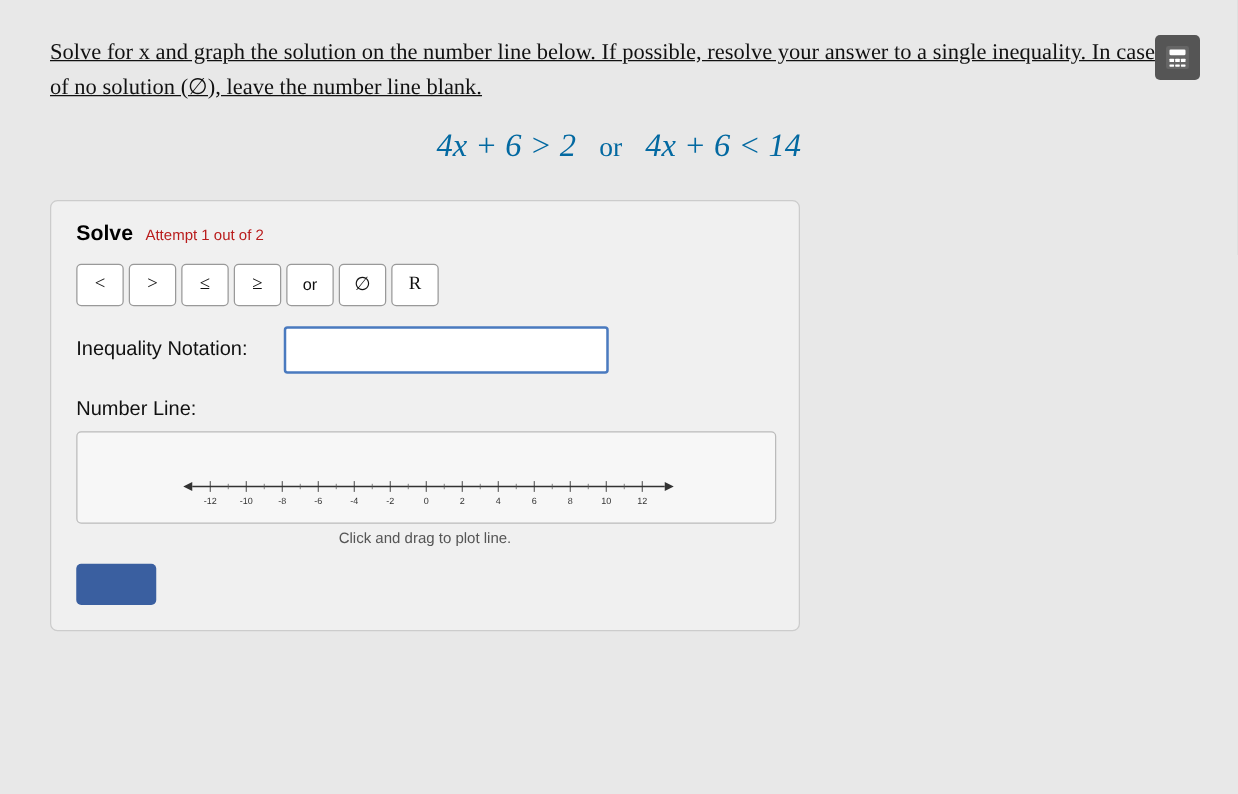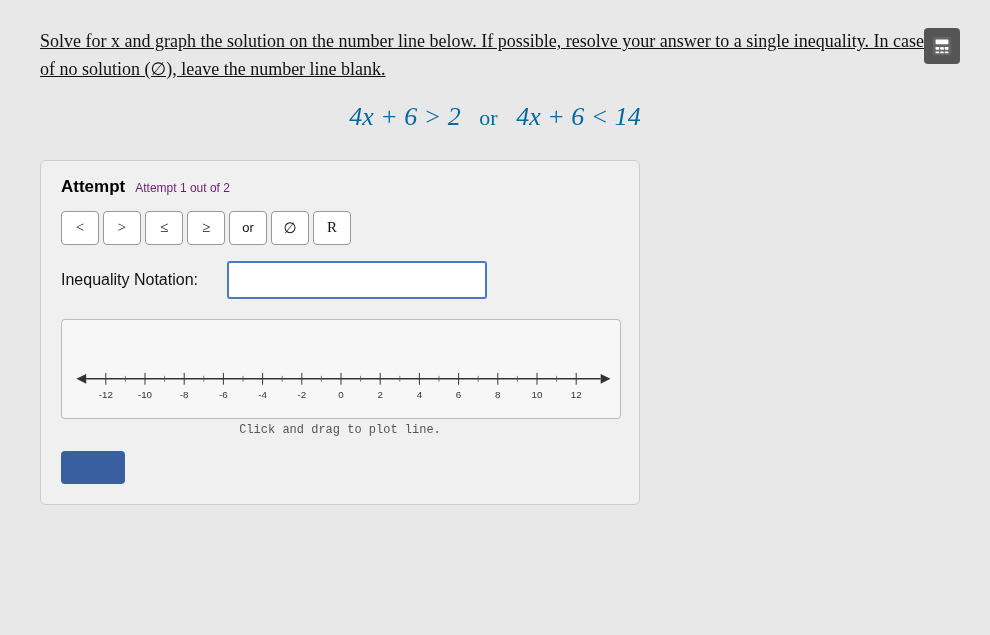--- a/index.html
+++ b/index.html
@@ -71,21 +71,21 @@
       gap: 10px;
       margin-bottom: 14px;
     }
     .answer-label {
       font-weight: bold;
       font-size: 17px;
       font-family: Arial, sans-serif;
     }
     .attempt-label {
       font-size: 12px;
-      color: #701a75;
+      color: #b91c1c;
       font-family: Arial, sans-serif;
     }
     .symbol-buttons {
       display: flex;
       gap: 4px;
       margin-bottom: 16px;
       flex-wrap: wrap;
     }
     .sym-btn {
       background: #fff;
@@ -136,33 +136,33 @@
       font-size: 16px;
       font-family: Arial, sans-serif;
       margin-bottom: 8px;
       color: #111;
     }
     .number-line-box {
       background: #f7f7f7;
       border: 1px solid #bbb;
       border-radius: 4px;
       width: 560px;
-      height: 100px;
+      height: 74px;
       position: relative;
       overflow: hidden;
     }
     .number-line-svg {
       width: 100%;
       height: 100%;
     }
     .click-drag-text {
       text-align: center;
       font-size: 12px;
       color: #555;
-      font-family: Liberation Mono, monospace;
+      font-family: Liberation Sans, sans-serif;
       margin-top: 4px;
     }
     .bottom-btn {
       margin-top: 14px;
       background: #3a5fa0;
       color: #fff;
       border: none;
       border-radius: 4px;
       padding: 8px 30px;
       font-size: 15px;
@@ -191,21 +191,21 @@
   <p class="problem-text">Solve for x and graph the solution on the number line below. If possible, resolve your answer to a single inequality. In case of no solution (∅), leave the number line blank.</p>
 
   <div class="equation-line">
     <span>4x + 6 &gt; 2</span>
     <span class="or-word">or</span>
     <span>4x + 6 &lt; 14</span>
   </div>
 
   <div class="answer-section">
     <div class="answer-header">
-      <span class="answer-label">Attempt</span>
+      <span class="answer-label">Solve</span>
       <span class="attempt-label">Attempt 1 out of 2</span>
     </div>
 
     
     <div class="symbol-buttons">
       <button class="sym-btn">&lt;</button>
       <button class="sym-btn">&gt;</button>
       <button class="sym-btn">≤</button>
       <button class="sym-btn">≥</button>
       <button class="sym-btn or-btn">or</button>
@@ -214,20 +214,21 @@
     </div>
 
     
     <div class="inequality-row">
       <span class="inequality-label">Inequality Notation:</span>
       <input class="inequality-input" type="text" style="">
     </div>
 
     
     <div class="number-line-section">
+      <div class="number-line-label">Number Line:</div>
       <div class="number-line-box">
         <svg class="number-line-svg" viewBox="0 0 560 100">
 
           <line x1="20" y1="60" x2="545" y2="60" stroke="#333" stroke-width="1.5"></line>
 
           <polygon points="545,55 555,60 545,65" fill="#333"></polygon>
 
           <polygon points="20,55 10,60 20,65" fill="#333"></polygon>
 
           <line x1="40" y1="54" x2="40" y2="66" stroke="#333" stroke-width="1"></line>

